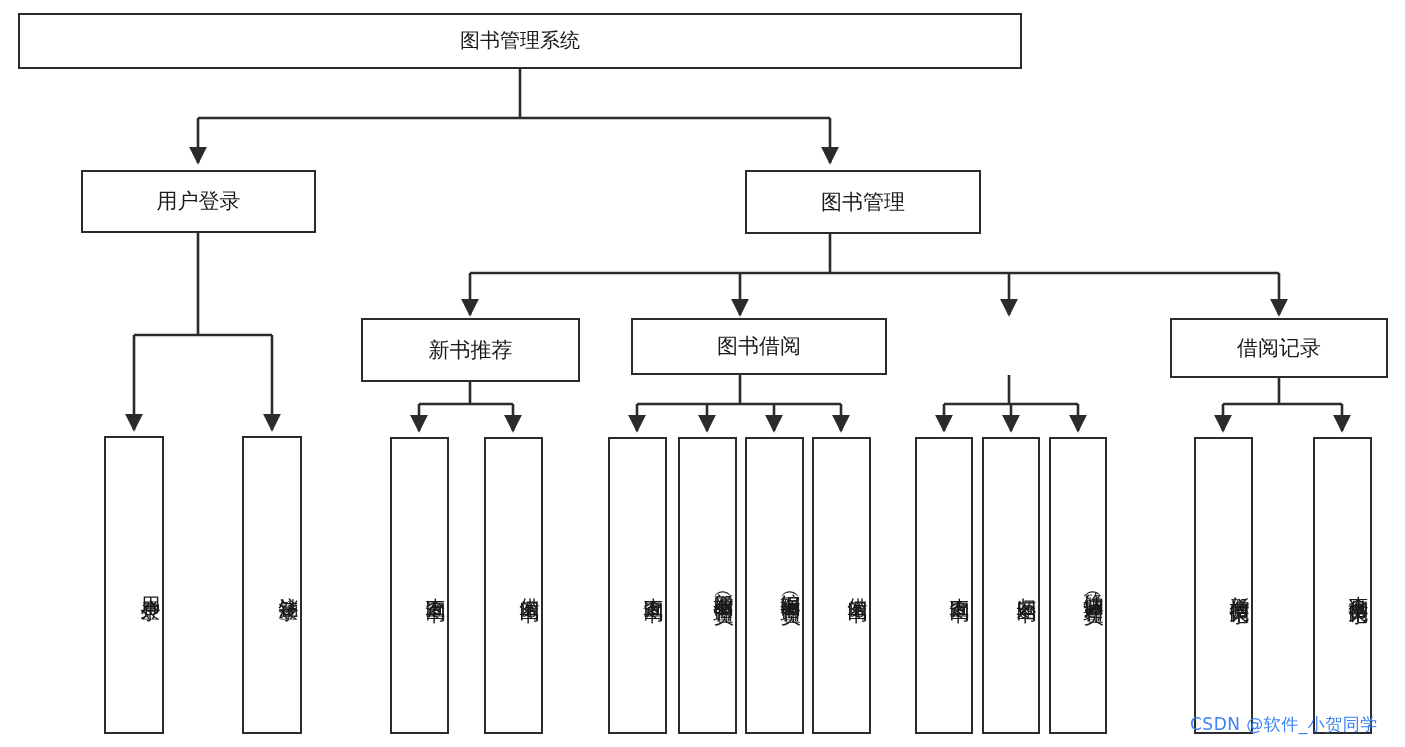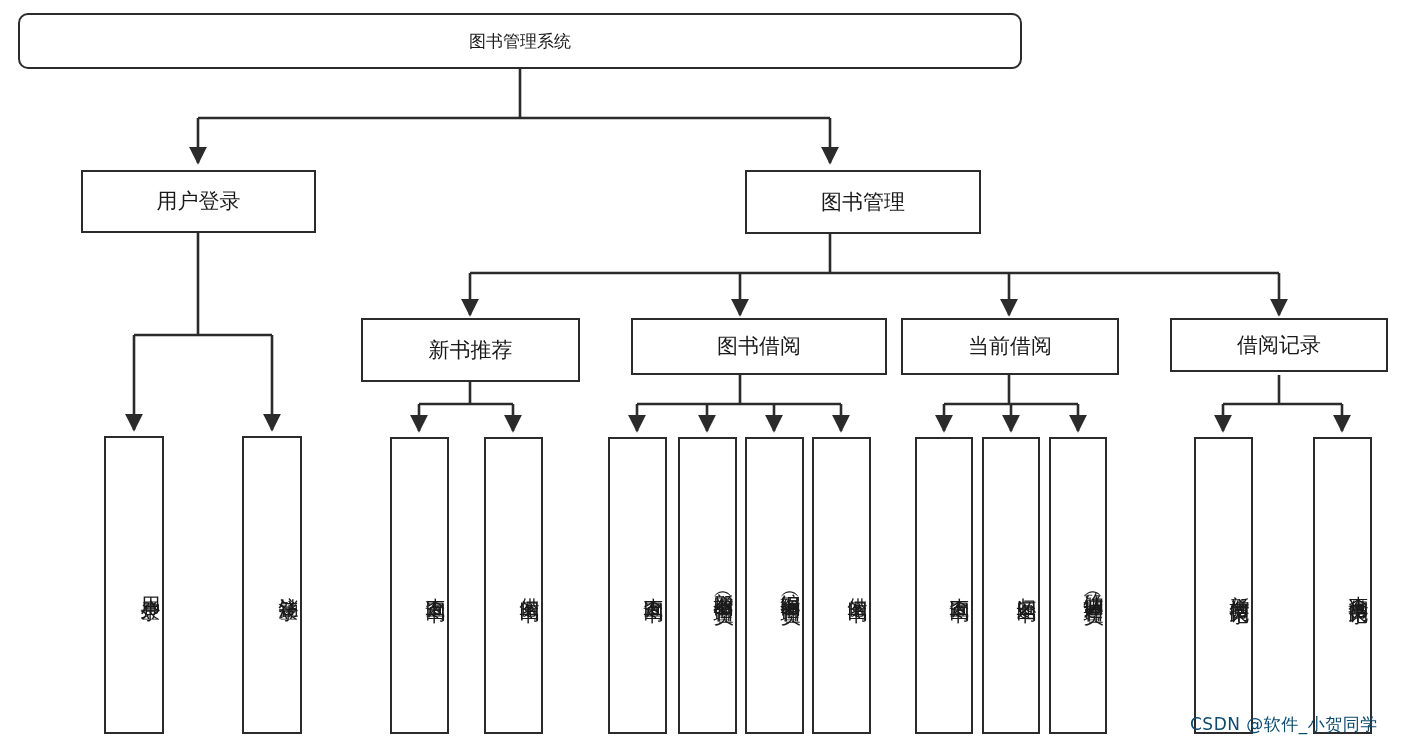--- a/index.html
+++ b/index.html
@@ -33,22 +33,21 @@
     border: 2px solid #2b2b2b;
     background: #ffffff;
     display: flex;
     align-items: center;
     justify-content: center;
     text-align: center;
     color: #1a1a1a;
     line-height: 1.18;
   }
   .node.root {
-    font-size: 17px;
-    border-radius: 10px;
+    font-size: 20px;
   }
   .node.lvl2 {
     font-size: 21px;
   }
   .node.lvl3 {
     font-size: 21px;
   }
   .node.leaf {
     font-size: 20px;
     writing-mode: vertical-rl;
@@ -57,21 +56,21 @@
     align-items: flex-start;
     justify-content: center;
     letter-spacing: 2px;
   }
   .node.leaf .leaf-text {
     display: block;
   }
   .watermark {
     position: absolute;
     font-size: 17px;
-    color: #0c4a6e;
+    color: #3b82f6;
     white-space: nowrap;
     letter-spacing: 0.5px;
   }
 </style>
 </head>
 <body>
 
 <div id="canvas">
 
   <svg id="edges" viewBox="0 0 1405 747" width="1405" height="747" xmlns="http://www.w3.org/2000/svg">
@@ -134,24 +133,21 @@
   <div class="node lvl2" style="left:745px; top:170px; width:236px; height:64px;">
     <span>图书管理</span>
   </div>
 
   <div class="node lvl3" style="left:361px; top:318px; width:219px; height:64px;">
     <span>新书推荐</span>
   </div>
   <div class="node lvl3" style="left:631px; top:318px; width:256px; height:57px;">
     <span>图书借阅</span>
   </div>
-  <div class="node lvl3" style="left:901px; top:318px; width:218px; height:57px;">
-    <span>当前借阅</span>
-  </div>
-  <div class="node lvl3" style="left:1170px; top:318px; width:218px; height:54px;">
+  <div class="node lvl3" style="left:1170px; top:318px; width:218px; height:60px;">
     <span>借阅记录</span>
   </div>
 
   <div class="node leaf" style="left:104px; top:436px; width:60px; height:298px;">
     <span class="leaf-text">用户登录</span>
   </div>
   <div class="node leaf" style="left:242px; top:436px; width:60px; height:298px;">
     <span class="leaf-text">注销登录</span>
   </div>
 

